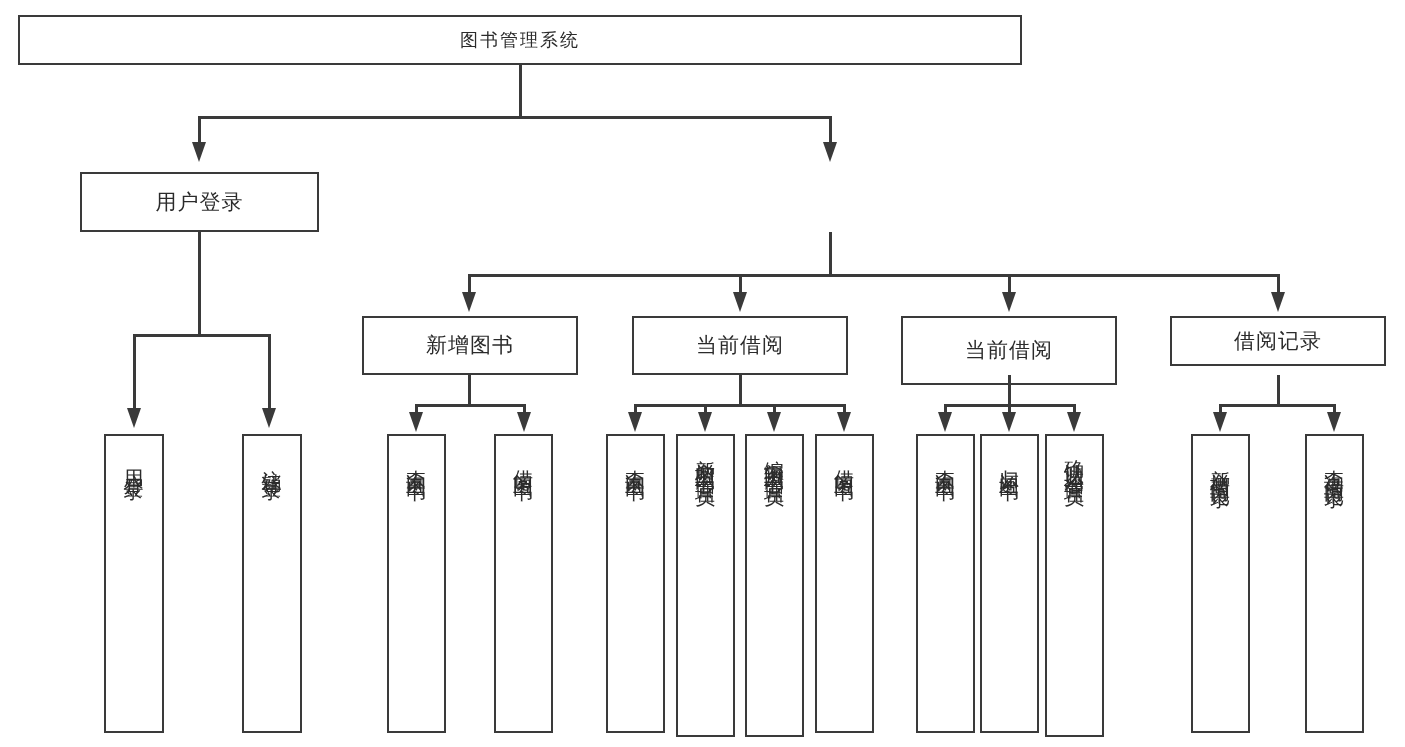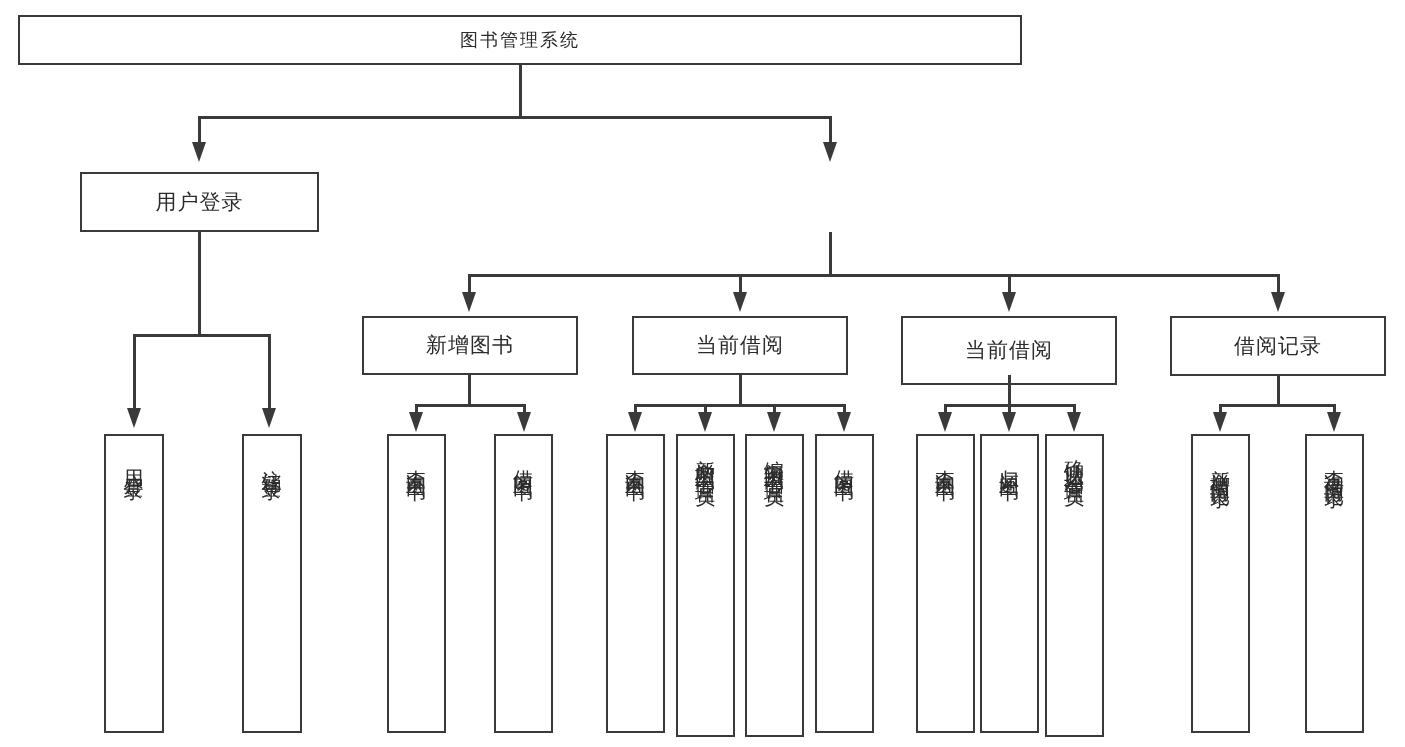--- a/index.html
+++ b/index.html
@@ -119,21 +119,21 @@
 
   <div class="node h" style="left:362px;top:316px;width:216px;height:59px;">
     <span>新增图书</span>
   </div>
   <div class="node h" style="left:632px;top:316px;width:216px;height:59px;">
     <span>当前借阅</span>
   </div>
   <div class="node h" style="left:901px;top:316px;width:216px;height:69px;">
     <span>当前借阅</span>
   </div>
-  <div class="node h" style="left:1170px;top:316px;width:216px;height:60px;">
+  <div class="node h" style="left:1170px;top:316px;width:216px;height:50px;">
     <span>借阅记录</span>
   </div>
 
   <div class="ln vl" style="left:468px;top:375px;width:3px;height:31px;"></div>
   <div class="ln hl" style="left:415px;top:404px;width:111px;height:3px;"></div>
   <div class="ln vl" style="left:415px;top:404px;width:3px;height:10px;"></div>
   <div class="arrow" style="left:409px;top:412px;"></div>
   <div class="ln vl" style="left:523px;top:404px;width:3px;height:10px;"></div>
   <div class="arrow" style="left:517px;top:412px;"></div>
 

